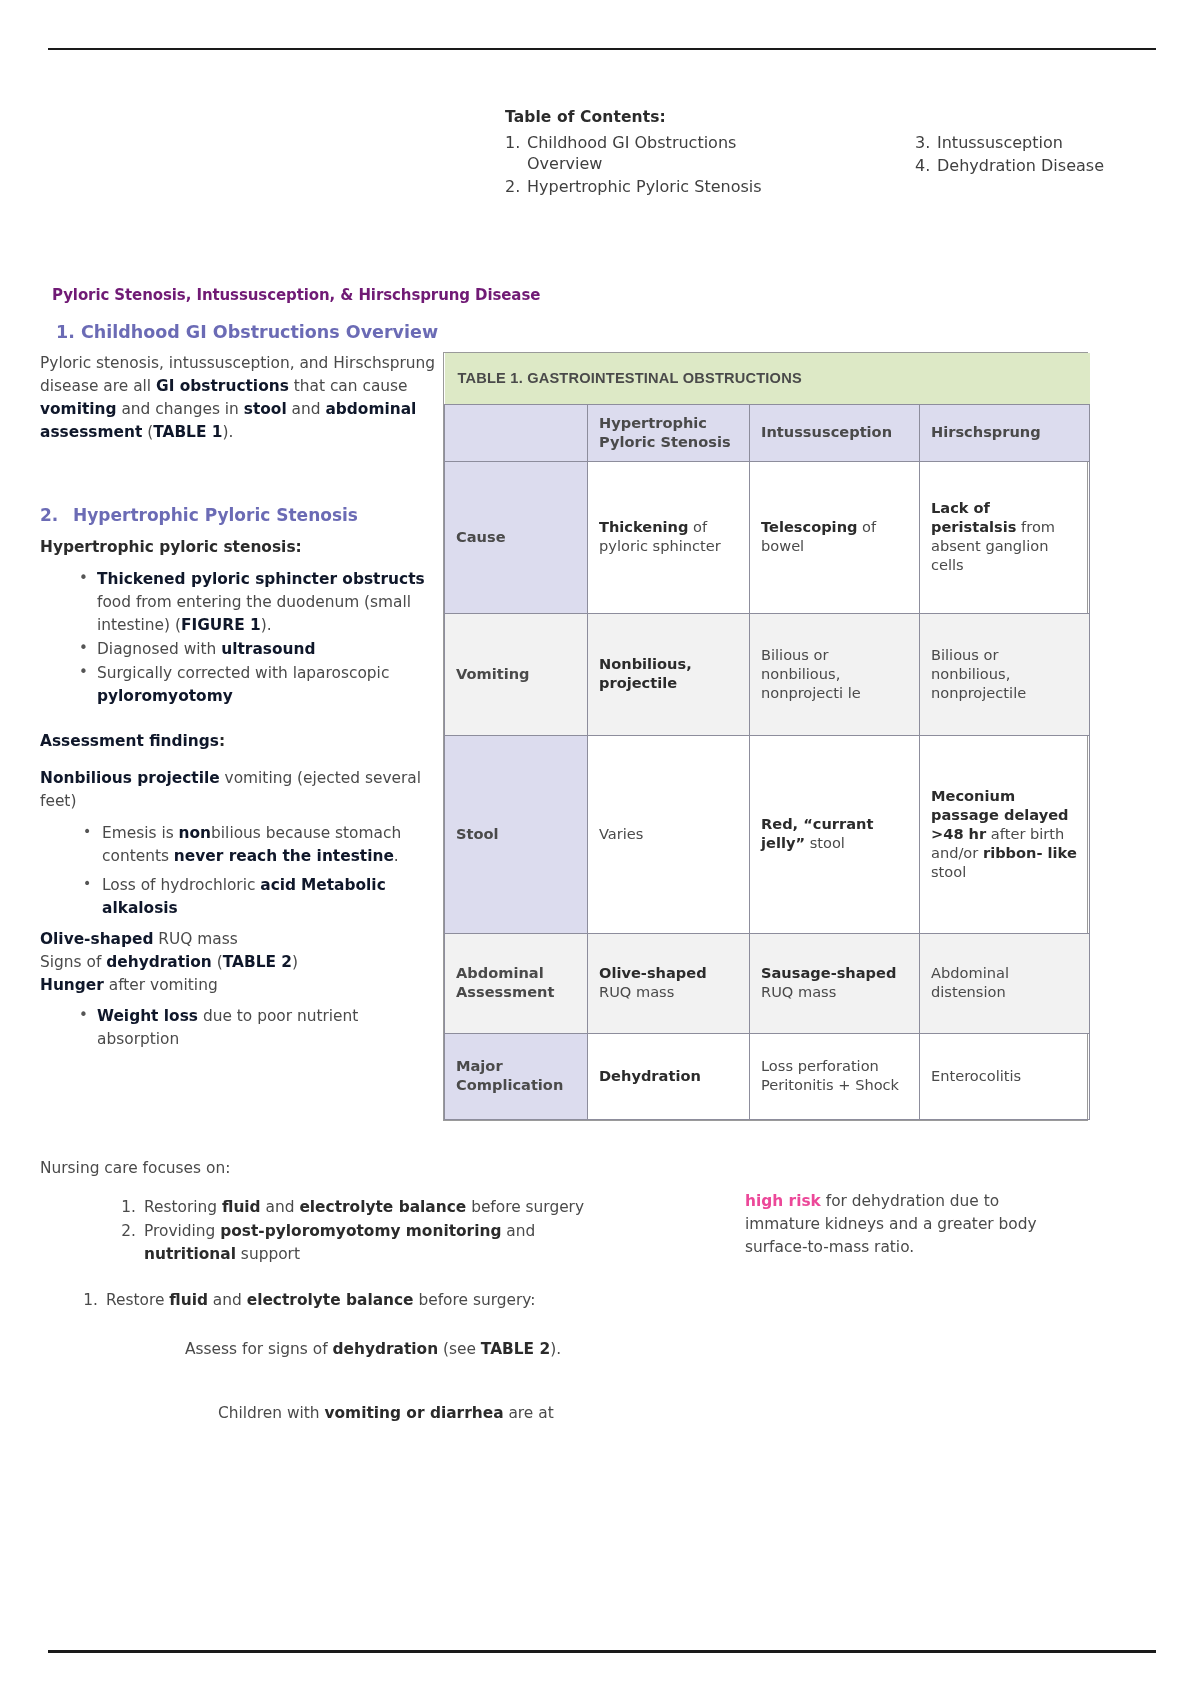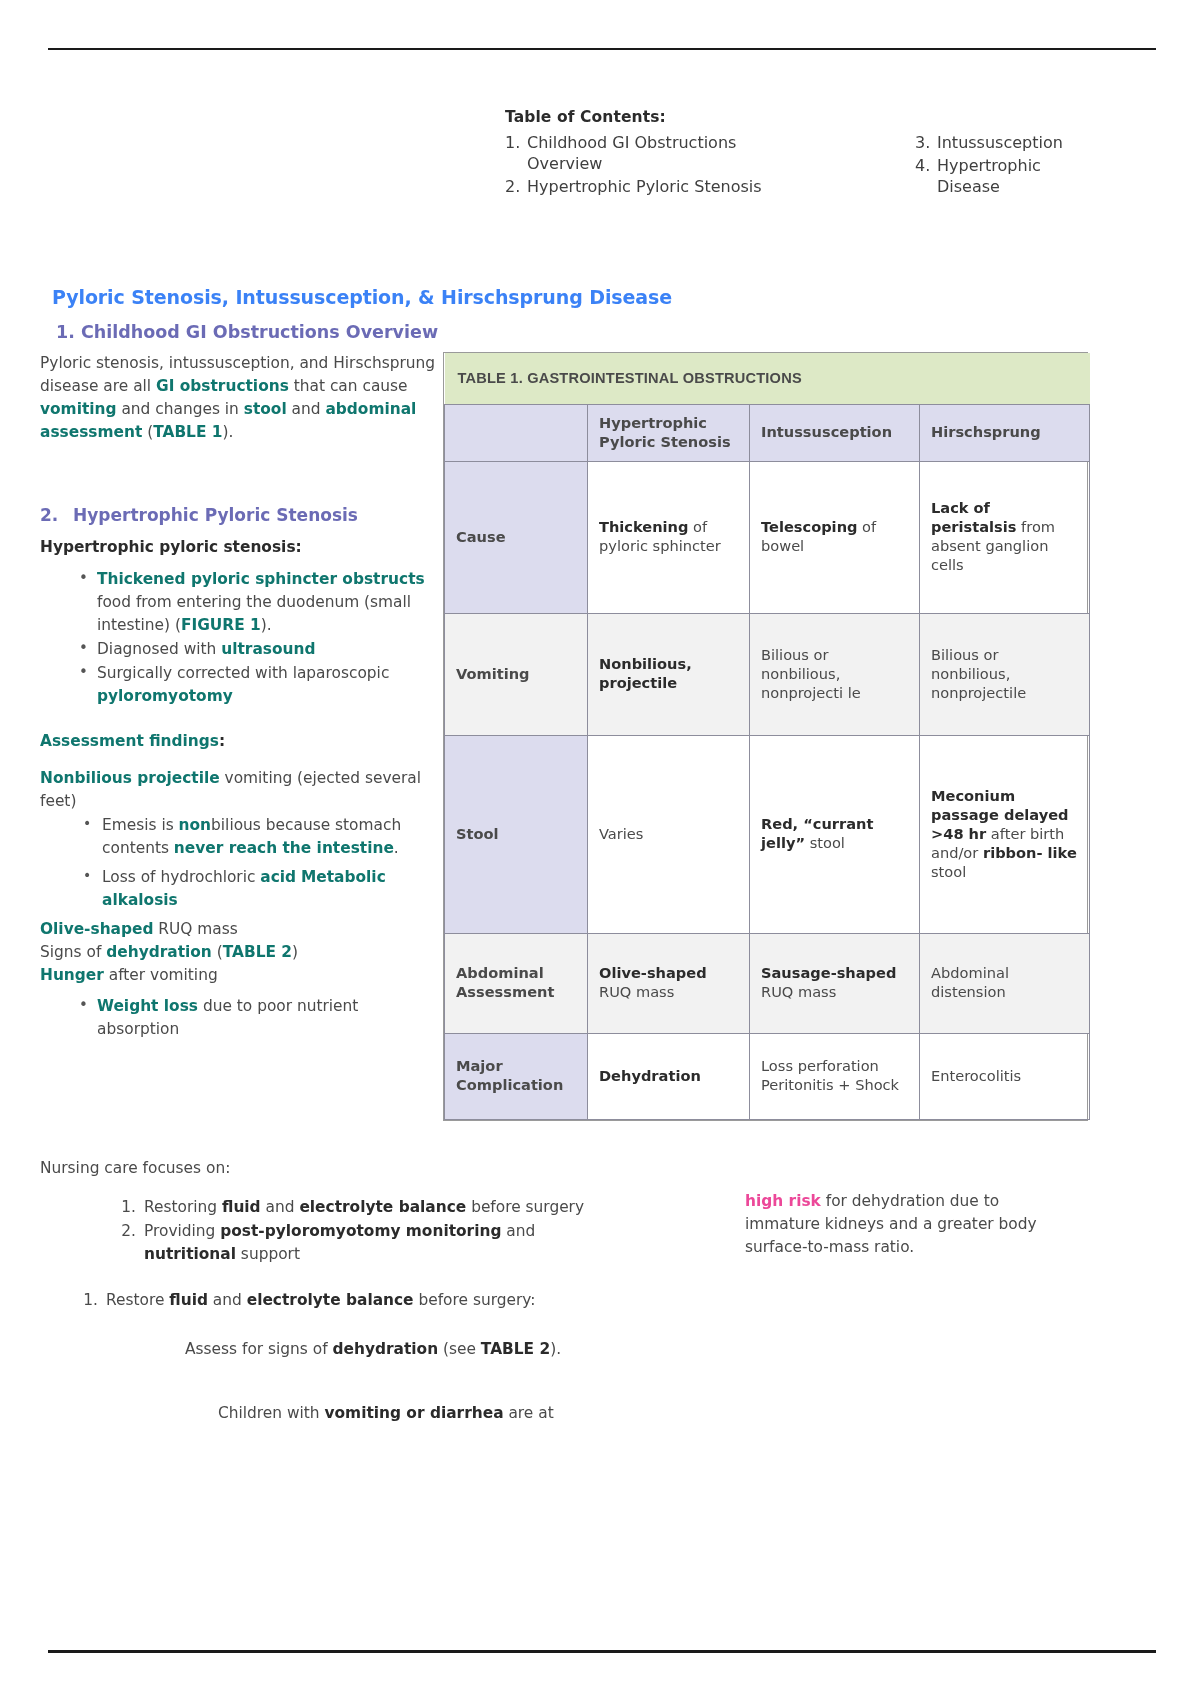--- a/index.html
+++ b/index.html
@@ -23,42 +23,42 @@
   .toc-cols { display:flex; margin-top:6px; }
   .toc-col { width:300px; }
   .toc-col.right { padding-left:110px; }
   .toc-item { display:flex; font-size:16px; color:#3f3f3f; line-height:1.32; margin-bottom:2px; }
   .toc-num { width:22px; flex:none; }
   .toc-text { }
 
   
   .doc-title {
     position:absolute; left:52px; top:286px;
-    font-size:19px; font-weight:bold; color:#3b82f6; letter-spacing:-.1px;
+    font-size:15px; font-weight:bold; color:#701a75; letter-spacing:-.1px;
   }
   .sec-h1 {
     position:absolute; left:56px; top:322px;
     font-size:17.5px; font-weight:bold; color:#6b6bb5;
   }
   .sec-h2 { position:absolute; left:40px; top:505px; display:flex; font-size:17px; font-weight:bold; color:#6b6bb5; }
   .sec-h2 .n { width:33px; }
 
   
   .col-left { position:absolute; left:40px; top:352px; width:400px; font-size:15.4px; line-height:1.50; color:#4a4a4a; }
   .col-left p { margin:0; }
-  .col-left b, .col-left strong { color:#0f766e; font-weight:bold; }
+  .col-left b, .col-left strong { color:#0f172a; font-weight:bold; }
   .blk { margin-bottom:0; }
   .gap-sm { height:14px; }
   .gap-md { height:22px; }
 
   .sub-h { font-weight:bold; color:#2b2b2b; margin-left:31px; }
   .ul1 { margin:8px; padding:0; list-style:none; margin-left:31px; }
   .ul1 > li { position:relative; padding-left:26px; margin-bottom:1px; }
   .ul1 > li::before { content:"\2022"; position:absolute; left:8px; top:-1px; font-size:15px; color:#555; }
-  .ul2 { margin:0; padding:0; list-style:none; margin-left:36px; }
+  .ul2 { margin:8px; padding:0; list-style:none; margin-left:36px; }
   .ul2 > li { position:relative; padding-left:26px; margin-bottom:6px; }
   .ul2 > li::before { content:"\2022"; position:absolute; left:7px; top:-1px; font-size:14px; color:#555; }
   .plain-ind { margin-left:64px; }
 
   .lower { position:absolute; left:40px; top:1128px; width:620px; font-size:15.4px; line-height:1.50; color:#4a4a4a; }
   .lower b { color:#2b2b2b; font-weight:bold; }
   .ol1 { margin:0; padding:0; list-style:none; margin-left:68px; }
   .ol1 > li { position:relative; padding-left:36px; margin-bottom:1px; }
   .ol1 > li .num { position:absolute; left:0px; top:0; width:28px; text-align:right; }
   .ol-outer { margin:0; padding:0; list-style:none; margin-left:30px; }
@@ -114,21 +114,21 @@
           <span class="toc-text">Hypertrophic Pyloric Stenosis</span>
         </div>
       </div>
       <div class="toc-col right">
         <div class="toc-item">
           <span class="toc-num">3.</span>
           <span class="toc-text">Intussusception</span>
         </div>
         <div class="toc-item">
           <span class="toc-num">4.</span>
-          <span class="toc-text">Hypertrophic Disease</span>
+          <span class="toc-text">Dehydration Disease</span>
         </div>
       </div>
     </div>
   </div>
 
   <div class="doc-title">Pyloric Stenosis, Intussusception, &amp; Hirschsprung Disease</div>
   <div class="sec-h1">1. Childhood GI Obstructions Overview</div>
   <div class="sec-h2">
     <span class="n">2.</span>
     <span>Hypertrophic Pyloric Stenosis</span>

